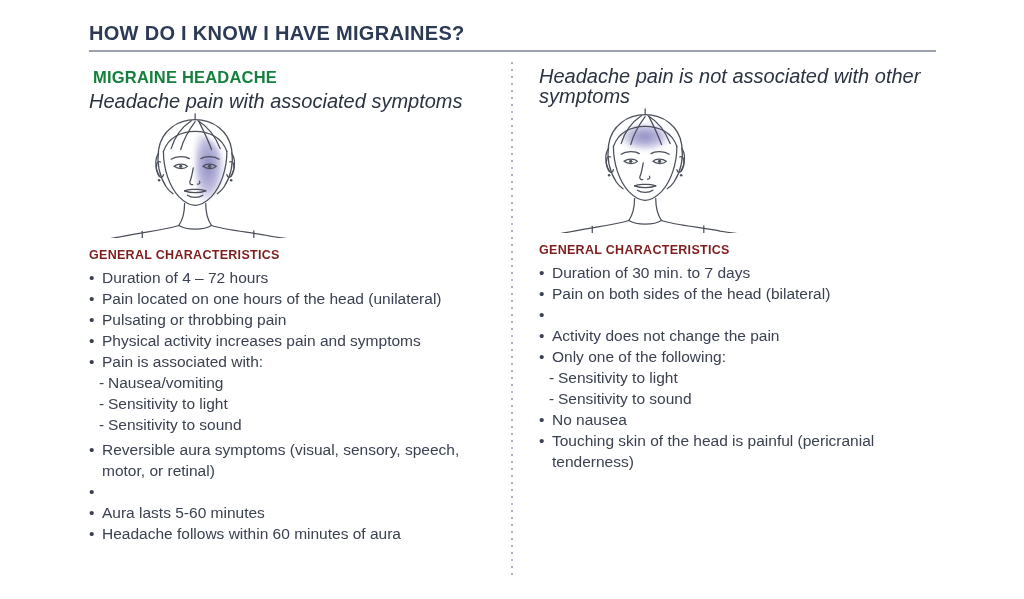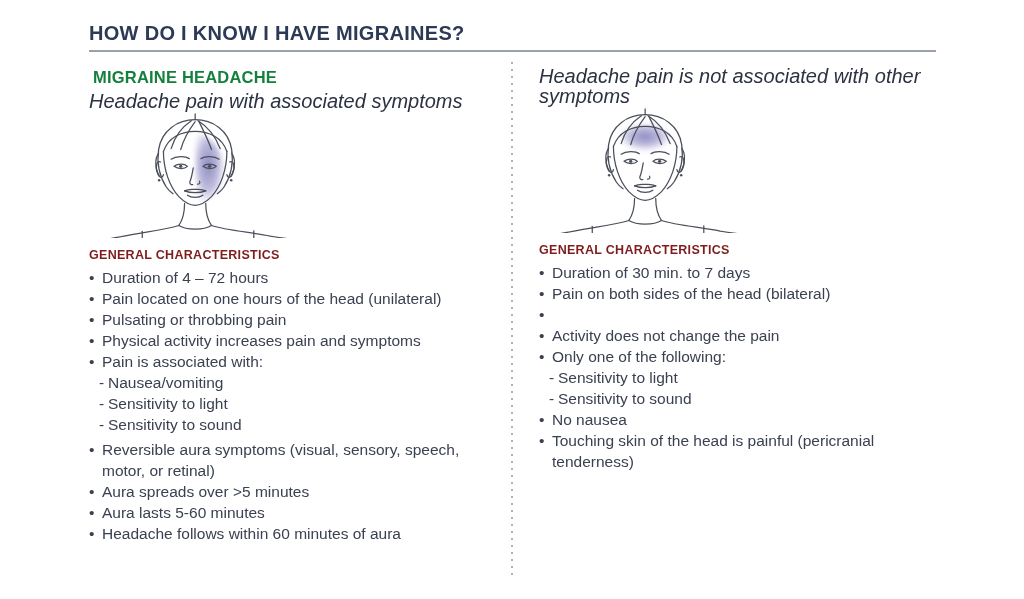--- a/index.html
+++ b/index.html
@@ -129,21 +129,20 @@
       </li>
   </ul>
 
   <ul class="chars">
     <li class="bullet">
         <span class="marker">•</span>
         <span class="txt">Reversible aura symptoms (visual, sensory, speech, motor, or retinal)</span>
       </li>
     <li class="bullet">
         <span class="marker">•</span>
-        <span class="txt">Aura spreads over &gt;5 minutes</span>
       </li>
     <li class="bullet">
         <span class="marker">•</span>
         <span class="txt">Aura lasts 5-60 minutes</span>
       </li>
     <li class="bullet">
         <span class="marker">•</span>
         <span class="txt">Headache follows within 60 minutes of aura</span>
       </li>
   </ul>

